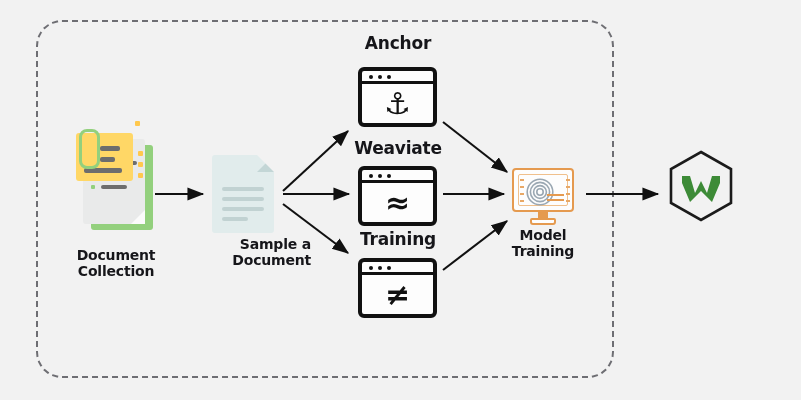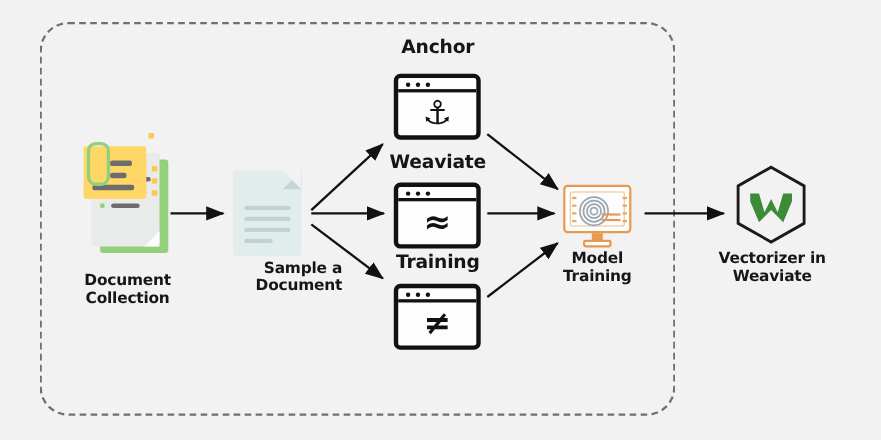--- a/index.html
+++ b/index.html
@@ -235,22 +235,20 @@
   </div>
   <div class="label label-lg" style="left:480px; top:228px; width:126px;">Model
 Training</div>
 
   <div class="weaviate">
     <svg width="66" height="72" viewBox="0 0 66 72">
       <polygon points="33,2 63,19 63,53 33,70 3,53 3,19" fill="none" stroke="#1b1b1b" stroke-width="2.6"></polygon>
       <path d="M14 26 L22 26 L27 43 L33 31 L39 43 L44 26 L52 26 L52 33 L44 52 L33 41 L22 52 L14 33 Z" fill="#3d8b37"></path>
     </svg>
   </div>
-  <div class="label label-lg" style="left:624px; top:228px; width:156px;">Vectorizer in
-Weaviate</div>
 
   <svg class="arrows">
     <defs>
       <marker id="ah" markerWidth="9" markerHeight="9" refX="7.4" refY="3.1" orient="auto" markerUnits="strokeWidth">
         <path d="M0,0 L8,3.1 L0,6.2 z" fill="#111"></path>
       </marker>
     </defs>
     <g stroke="#111" stroke-width="2.1" fill="none" marker-end="url(#ah)">
       <line x1="155" y1="194" x2="203" y2="194"></line>
       <line x1="283" y1="191" x2="348" y2="131"></line>

